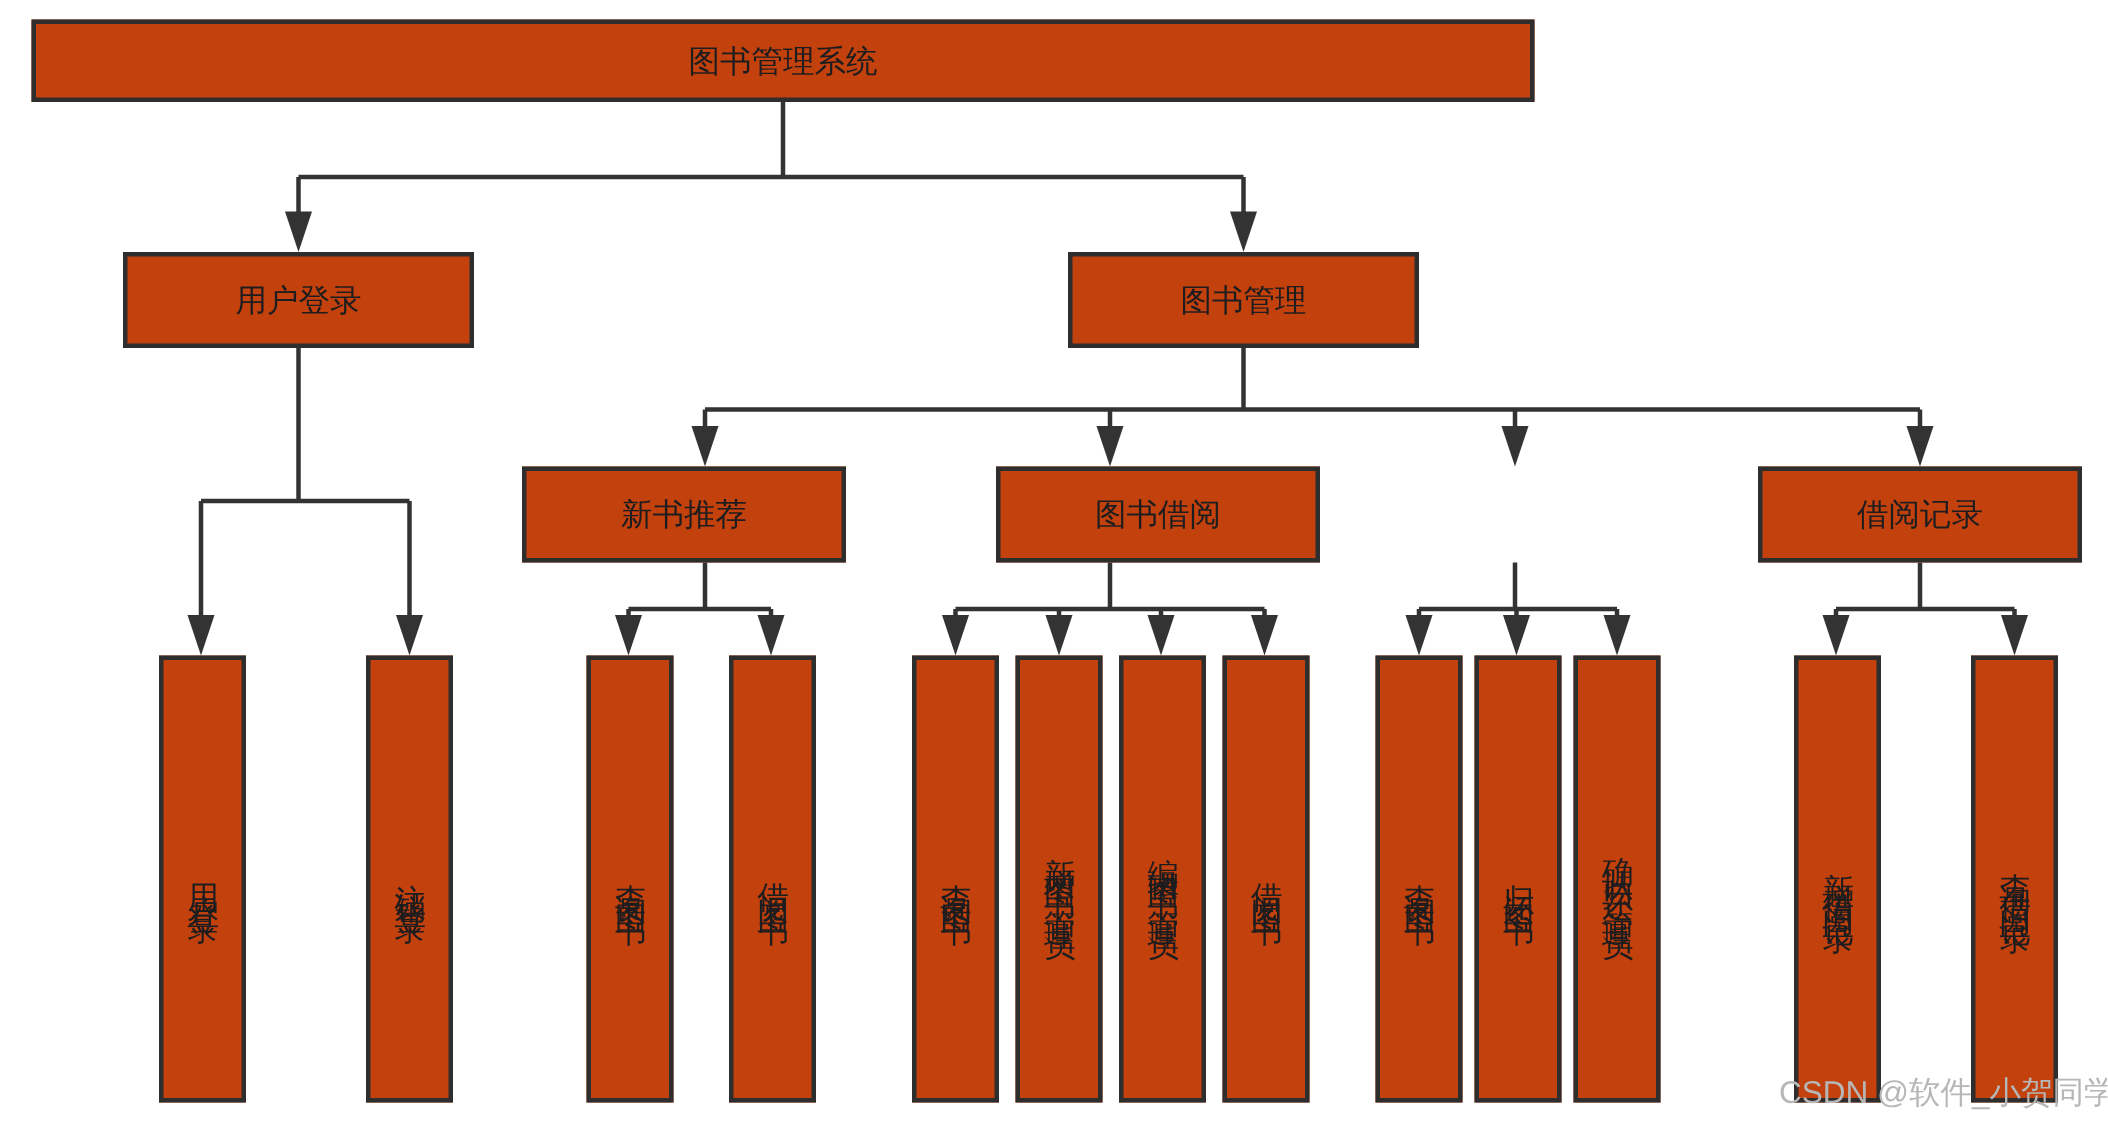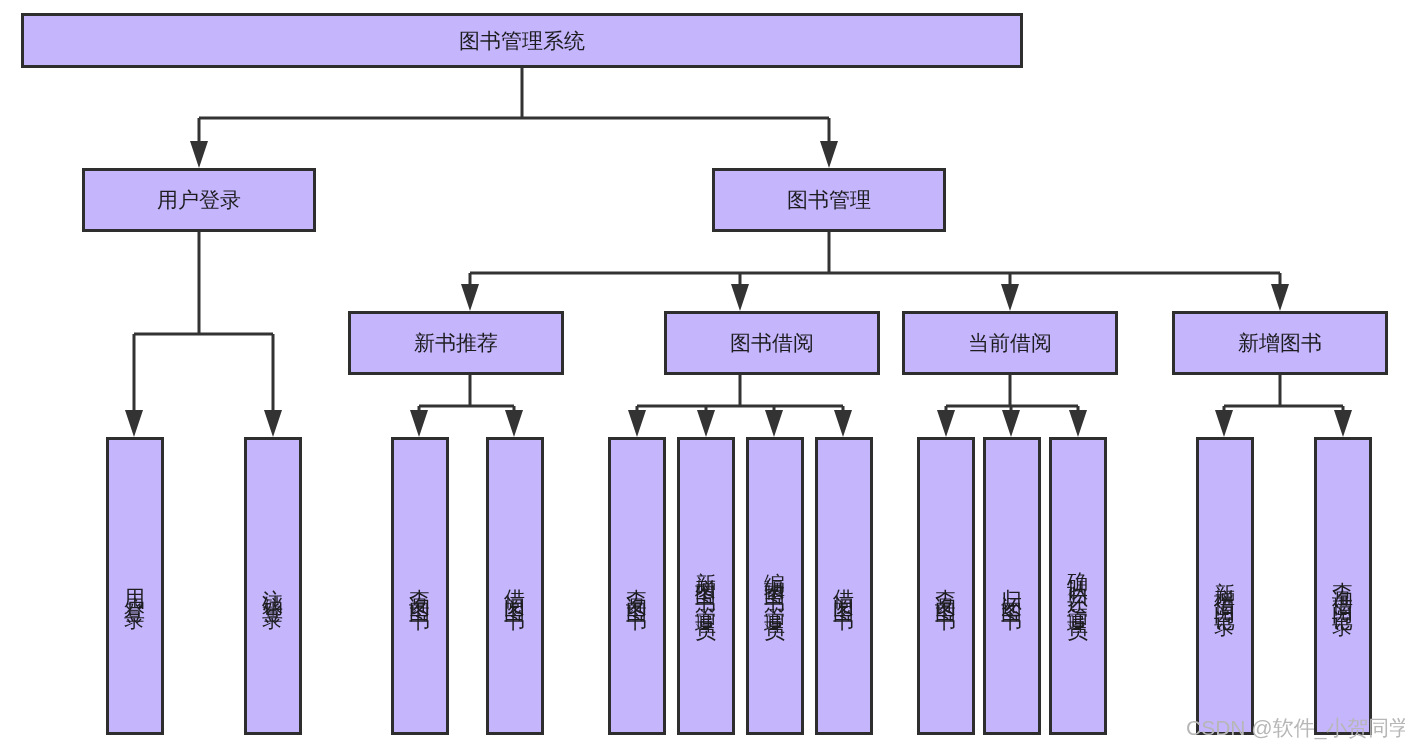--- a/index.html
+++ b/index.html
@@ -9,21 +9,21 @@
     font-family:"Liberation Sans", sans-serif;
     position:relative;
     overflow:hidden;
   }
   .stage { position:absolute; inset:0; width:1405px; height:747px; }
   svg.wires { position:absolute; left:0; top:0; z-index:1; }
   svg.wires line { stroke:#333333; stroke-width:3; }
   svg.wires polygon { fill:#333333; }
   .node {
     position:absolute;
-    background:#c4b5fd;
+    background:#c2410c;
     border:3px solid #2e2e2e;
     display:flex;
     align-items:center;
     justify-content:center;
     color:#1d1d1f;
     font-size:21px;
     z-index:2;
     text-align:center;
   }
   .root { left:21px; top:13px; width:1002px; height:55px; }
@@ -116,25 +116,22 @@
   <div class="node lv2" style="left:712px">
     <span>图书管理</span>
   </div>
 
   <div class="node lv3" style="left:348px">
     <span>新书推荐</span>
   </div>
   <div class="node lv3" style="left:664px">
     <span>图书借阅</span>
   </div>
-  <div class="node lv3" style="left:902px">
-    <span>当前借阅</span>
-  </div>
   <div class="node lv3" style="left:1172px">
-    <span>新增图书</span>
+    <span>借阅记录</span>
   </div>
 
   <div class="node leaf" style="left:106px">
     <span class="vtext">用户登录</span>
   </div>
   <div class="node leaf" style="left:244px">
     <span class="vtext">注销登录</span>
   </div>
 
   <div class="node leaf" style="left:391px">

